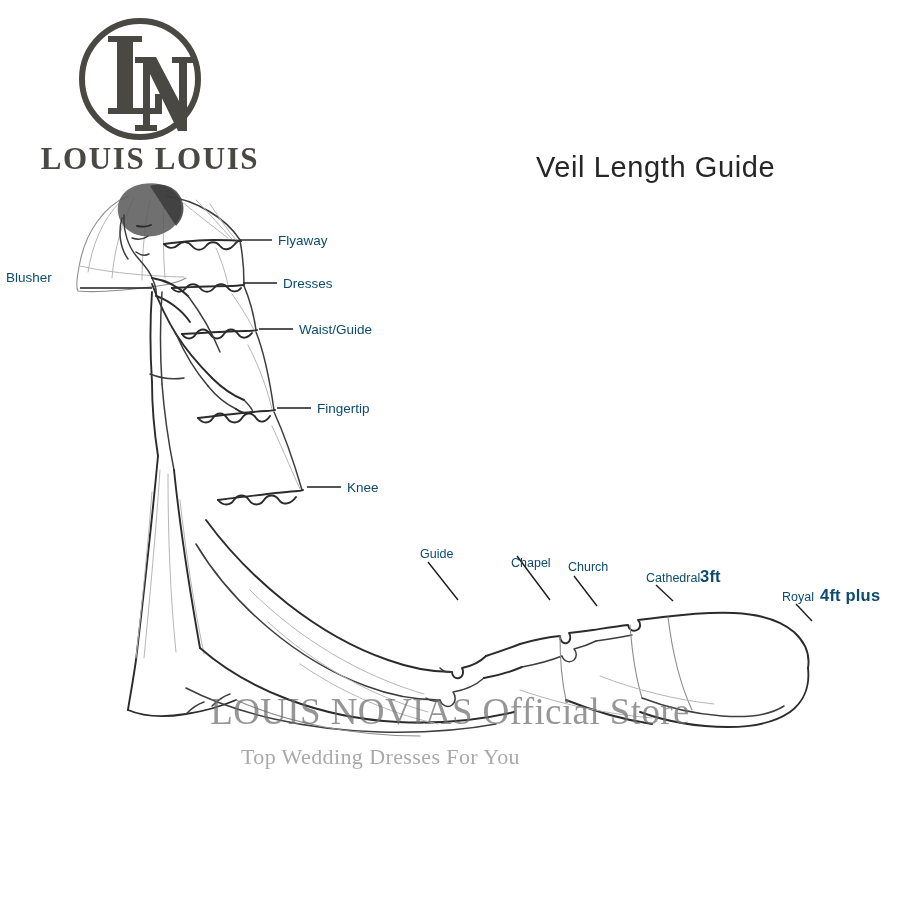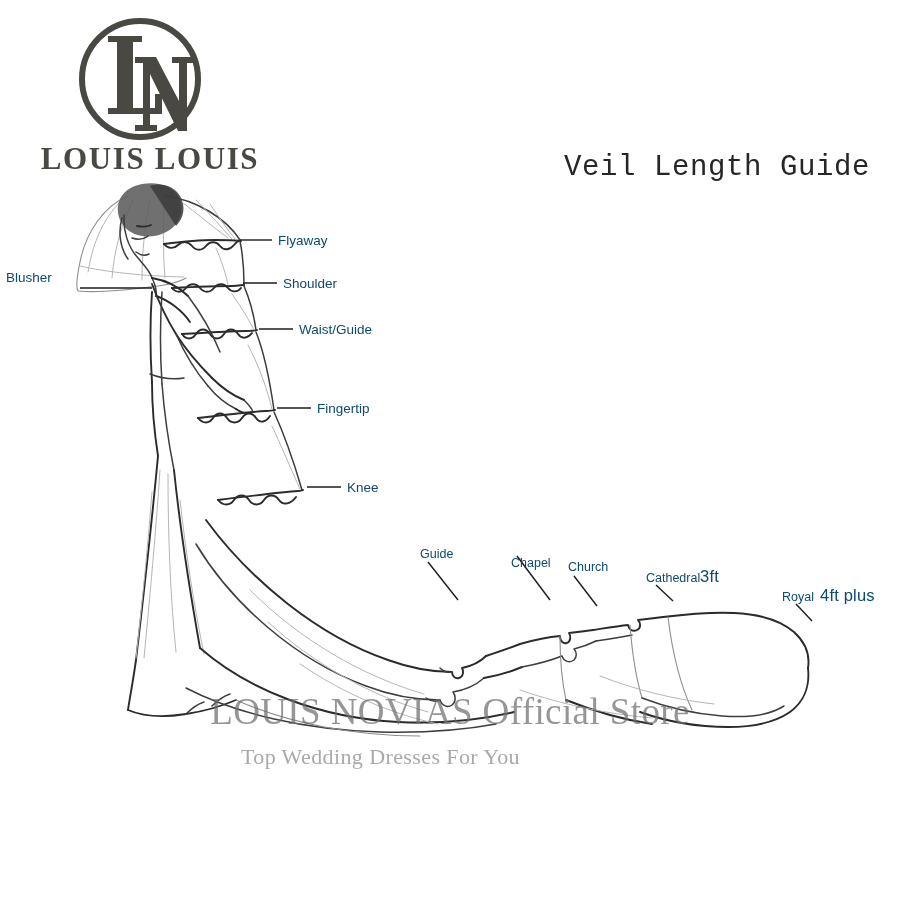--- a/index.html
+++ b/index.html
@@ -46,27 +46,26 @@
     letter-spacing: 1.6px;
     color: #4a4843;
     white-space: nowrap;
   }
 
   
   #guide-title {
     position: absolute;
     left: 536px;
     top: 151px;
-    font-family: Liberation Mono, monospace;
+    font-family: Liberation Sans, sans-serif;
     font-size: 29px;
     font-weight: 400;
     letter-spacing: 0.6px;
     color: #262626;
     white-space: nowrap;
-    margin-left: 28px;
   }
 
   
   #illustration {
     position: absolute;
     left: 0;
     top: 0;
     width: 900px;
     height: 900px;
   }
@@ -76,21 +75,21 @@
     position: absolute;
     font-family: "Liberation Sans", sans-serif;
     color: #0c4a6e;
     white-space: nowrap;
     line-height: 1;
   }
   .lbl-body { font-size: 13.5px; }
   .lbl-train { font-size: 12.5px; }
   .lbl-meas {
     font-size: 16.5px;
-    font-weight: 400;
+    font-weight: 700;
     letter-spacing: 0.2px;
   }
 
   
   #watermark-main {
     position: absolute;
     left: 0;
     top: 690px;
     width: 900px;
     text-align: center;
@@ -299,21 +298,21 @@
       <line x1="428" y1="562" x2="458" y2="600"></line>
       <line x1="517" y1="556" x2="550" y2="600"></line>
       <line x1="574" y1="576" x2="597" y2="606"></line>
       <line x1="656" y1="585" x2="673" y2="601"></line>
       <line x1="796" y1="604" x2="812" y2="621"></line>
     </g>
   </svg>
 
   <div class="lbl lbl-body" style="left:6px;top:271px;">Blusher</div>
   <div class="lbl lbl-body" style="left:278px;top:234px;">Flyaway</div>
-  <div class="lbl lbl-body" style="left:283px;top:277px;">Shoulder</div>
+  <div class="lbl lbl-body" style="left:283px;top:277px;">Dresses</div>
   <div class="lbl lbl-body" style="left:299px;top:323px;">Waist/Guide</div>
   <div class="lbl lbl-body" style="left:317px;top:402px;">Fingertip</div>
   <div class="lbl lbl-body" style="left:347px;top:481px;">Knee</div>
 
   <div class="lbl lbl-train" style="left:420px;top:548px;">Guide</div>
   <div class="lbl lbl-train" style="left:511px;top:541px;margin-top:16px;">Chapel</div>
   <div class="lbl lbl-train" style="left:568px;top:561px;">Church</div>
 
   <div class="lbl lbl-train" style="left:646px;top:572px;">Cathedral</div>
   <div class="lbl lbl-meas" style="left:700px;top:568px;">3ft</div>

